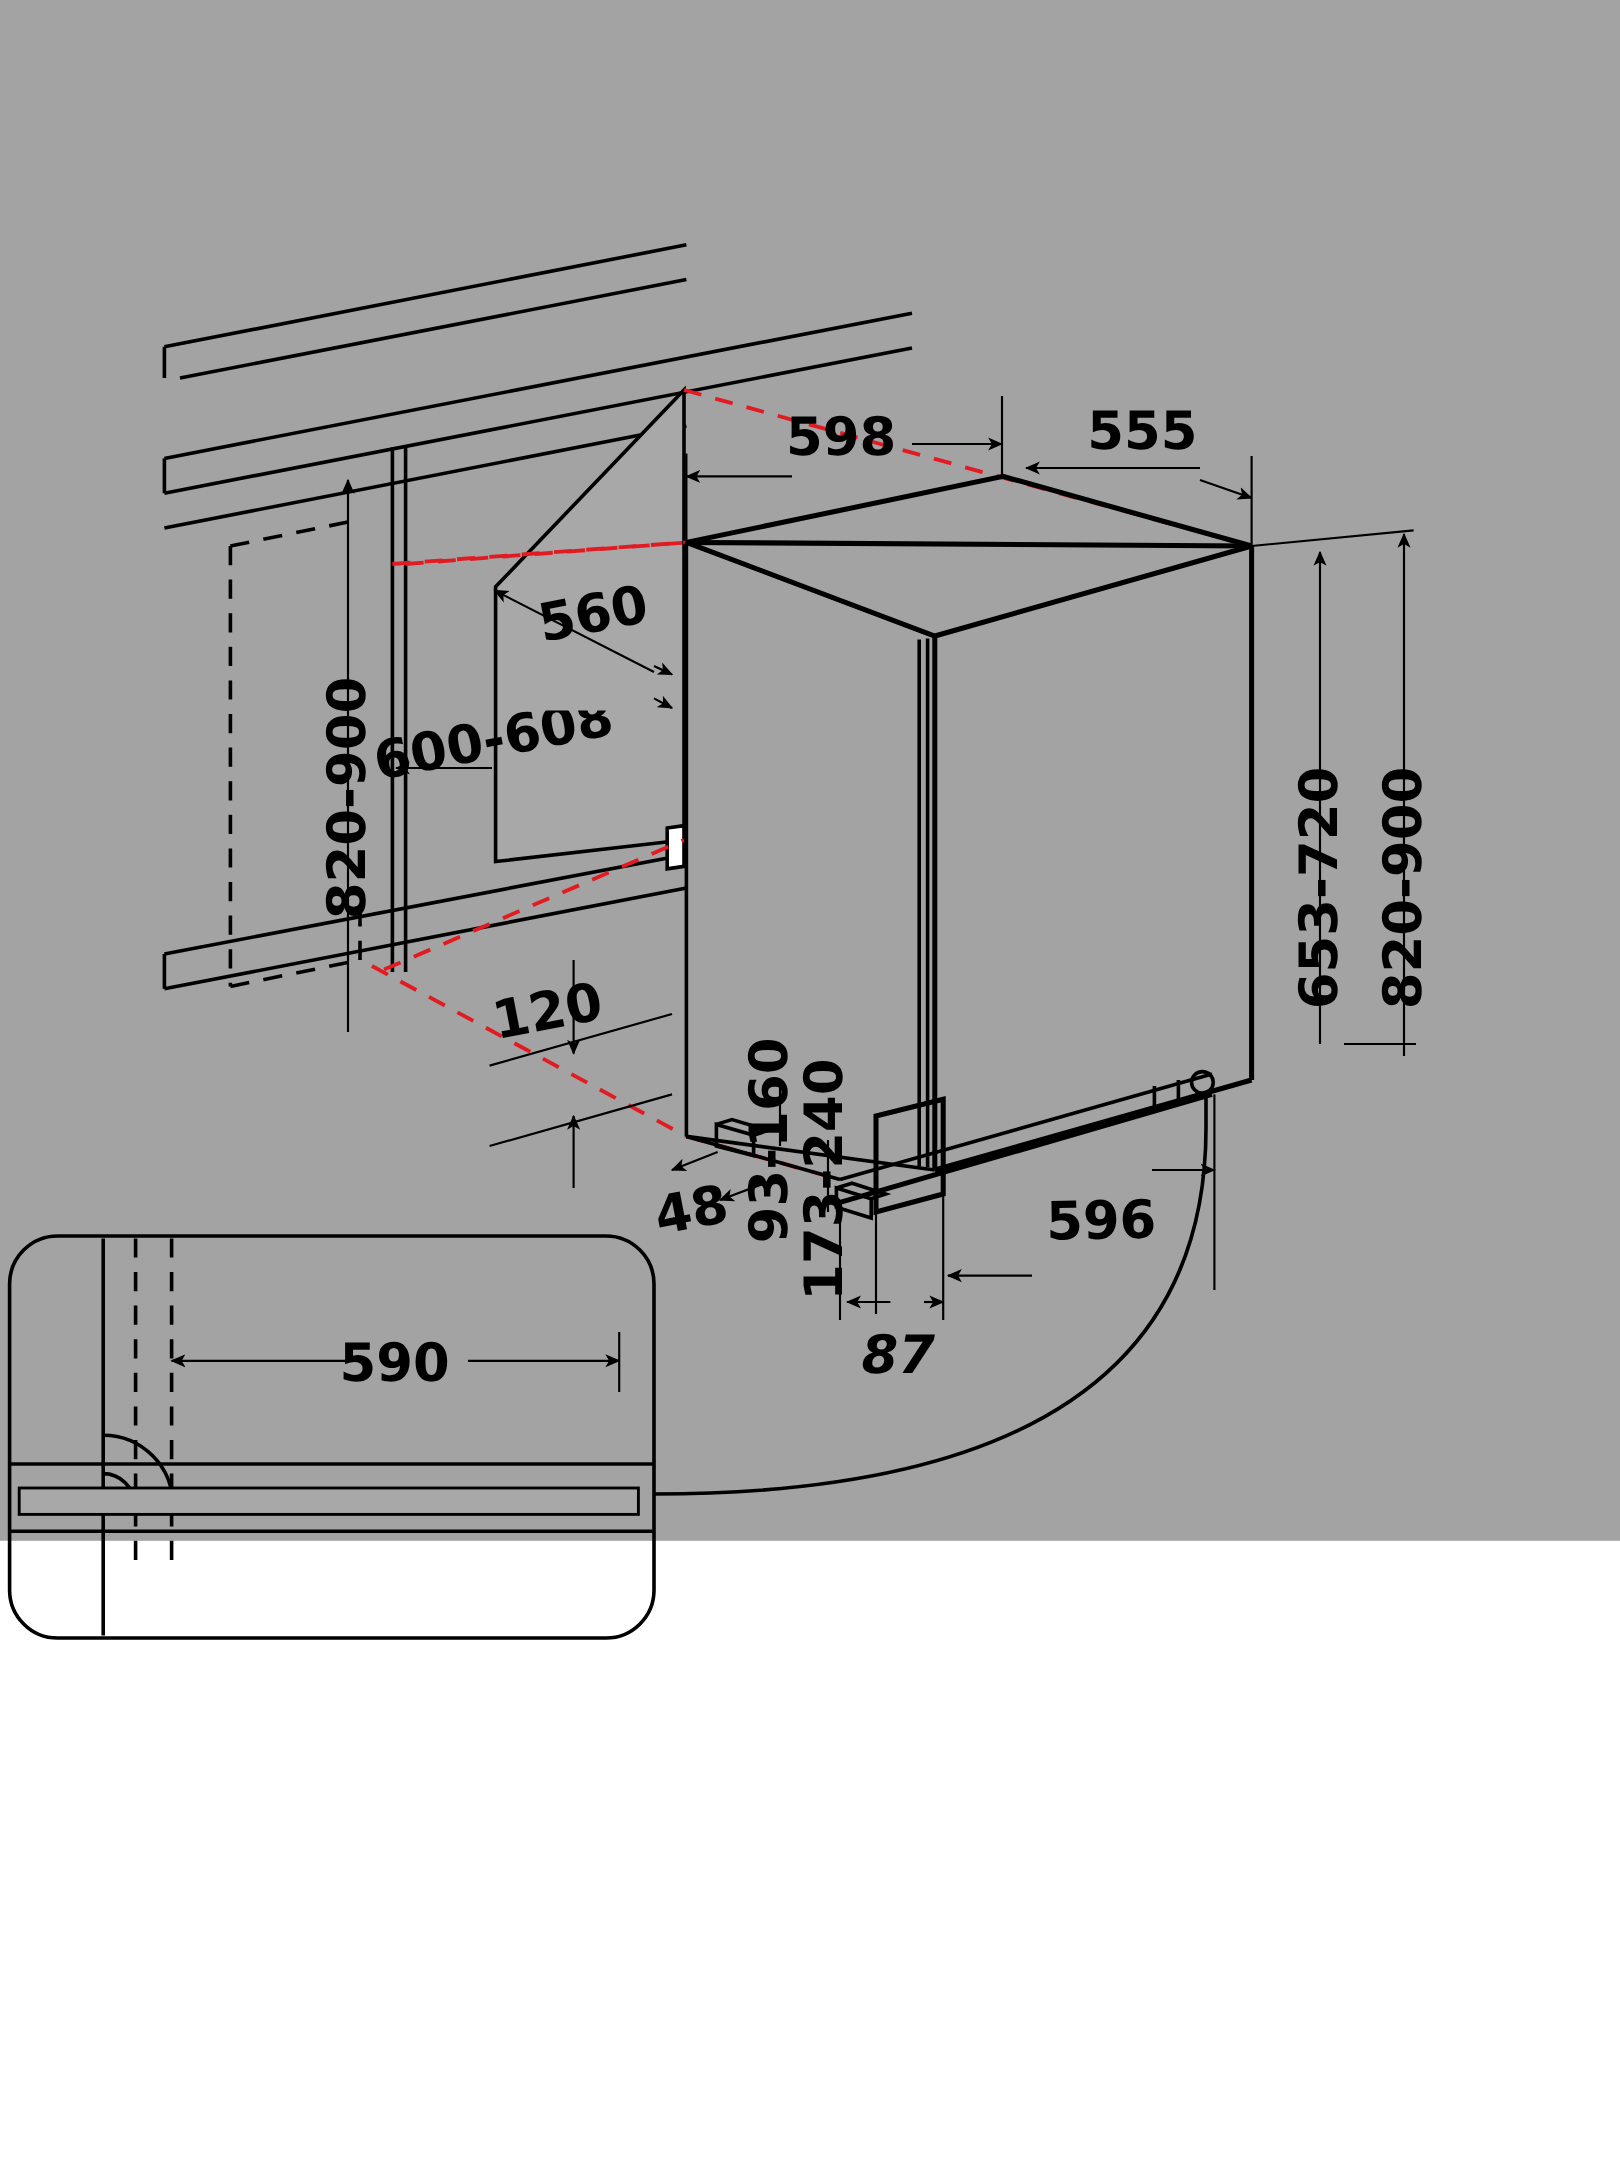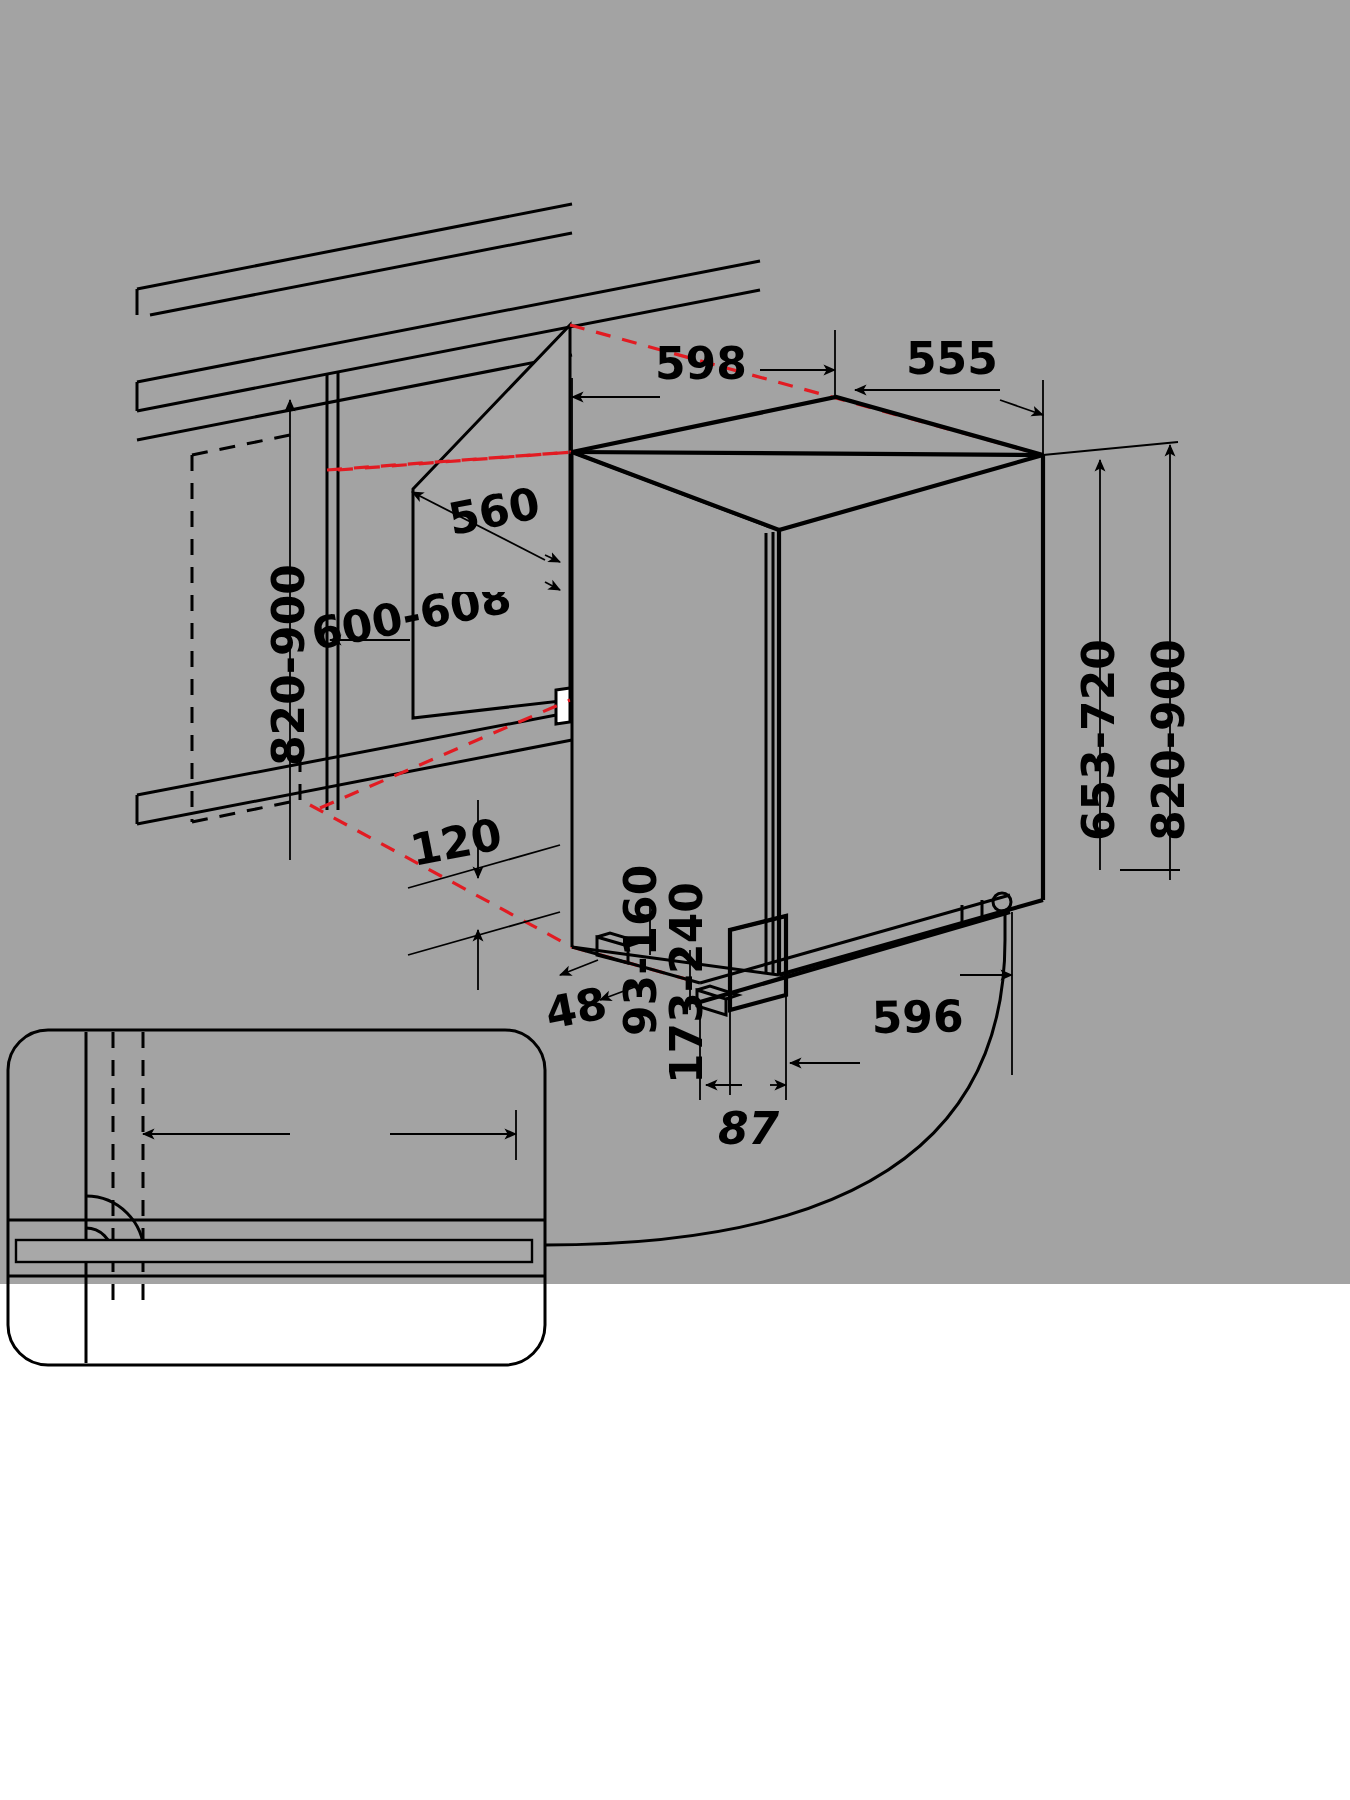--- a/index.html
+++ b/index.html
@@ -324,14 +324,19 @@
     <text class="dim-text" x="0" y="0" transform="translate(2,48) rotate(-1)">596</text>
   </svg>
 </div>
 
 <div style="position:absolute; left:718px; top:1100px;font-style:italic;">
   <svg width="120" height="60" viewBox="0 0 120 60">
     <text class="dim-text" x="0" y="44">87</text>
   </svg>
 </div>
 
+<div style="position:absolute; left:283px; top:1105px;">
+  <svg width="160" height="62" viewBox="0 0 160 62">
+    <text class="dim-text" x="0" y="46">590</text>
+  </svg>
+</div>
 
 </div>
 
 </body></html>

